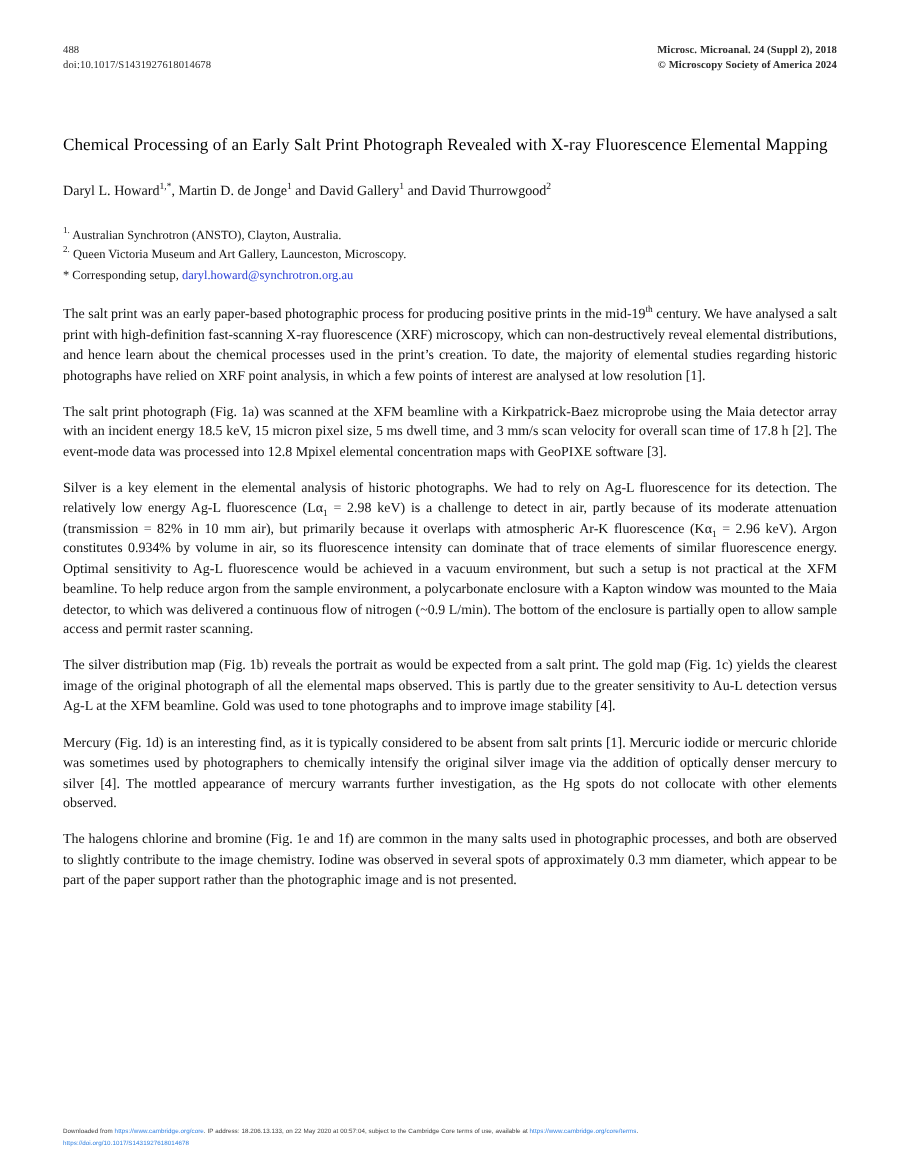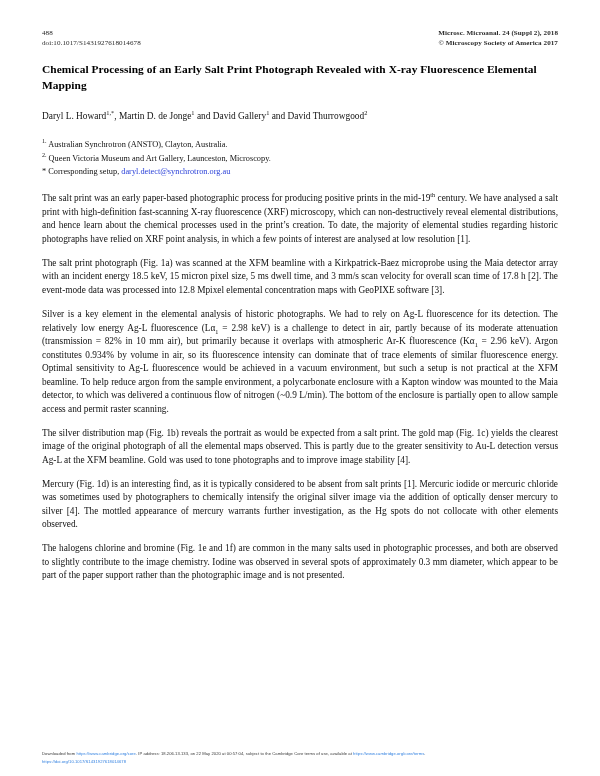--- a/index.html
+++ b/index.html
@@ -34,23 +34,23 @@
     letter-spacing: 0.01em;
   }
   .runhead-left, .runhead-right {
     display: flex;
     flex-direction: column;
   }
   .runhead-right { text-align: right; font-weight: bold; }
 
   
   .title {
-    margin-top: 12px;
+    margin-top: 40px;
     font-size: 11.4px;
-    font-weight: bold;
+    font-weight: normal;
     line-height: 1.42;
     letter-spacing: 0.005em;
     color: #000;
   }
 
   
   .authors {
     margin-top: 17px;
     font-size: 9.4px;
     line-height: 1.4;
@@ -127,34 +127,34 @@
 
 <div class="page">
 
   <div class="runhead">
     <div class="runhead-left">
       <span>488</span>
       <span>doi:10.1017/S1431927618014678</span>
     </div>
     <div class="runhead-right">
       <span>Microsc. Microanal. 24 (Suppl 2), 2018</span>
-      <span>© Microscopy Society of America 2017</span>
+      <span>© Microscopy Society of America 2024</span>
     </div>
   </div>
 
   <h1 class="title">Chemical Processing of an Early Salt Print Photograph Revealed with X-ray Fluorescence Elemental Mapping</h1>
 
   <div class="authors">
     <span class="lead">Daryl L. Howard</span><sup class="af">1,*</sup><span>, Martin D. de Jonge</span><sup class="af">1</sup><span> and David Gallery</span><sup class="af">1</sup><span> and David Thurrowgood</span><sup class="af">2</sup>
   </div>
 
   <div class="affils">
     <div><span class="num">1.</span><span> Australian Synchrotron (ANSTO), Clayton, Australia.</span></div>
     <div><span class="num">2.</span><span> Queen Victoria Museum and Art Gallery, Launceston, Microscopy.</span></div>
-    <div><span>* Corresponding setup, </span><a class="maillink" href="#">daryl.detect@synchrotron.org.au</a></div>
+    <div><span>* Corresponding setup, </span><a class="maillink" href="#">daryl.howard@synchrotron.org.au</a></div>
   </div>
 
   <div class="body-copy">
 
     <p class="para"><span>The salt print was an early paper-based photographic process for producing positive prints in the mid-19</span><sup>th</sup><span> century. We have analysed a salt print with high-definition fast-scanning X-ray fluorescence (XRF) microscopy, which can non-destructively reveal elemental distributions, and hence learn about the chemical processes used in the print’s creation. To date, the majority of elemental studies regarding historic photographs have relied on XRF point analysis, in which a few points of interest are analysed at low resolution [1].</span></p>
 
     <p class="para">The salt print photograph (Fig. 1a) was scanned at the XFM beamline with a Kirkpatrick-Baez microprobe using the Maia detector array with an incident energy 18.5 keV, 15 micron pixel size, 5 ms dwell time, and 3 mm/s scan velocity for overall scan time of 17.8 h [2].  The event-mode data was processed into 12.8 Mpixel elemental concentration maps with GeoPIXE software [3].</p>
 
     <p class="para"><span>Silver is a key element in the elemental analysis of historic photographs. We had to rely on Ag-L fluorescence for its detection. The relatively low energy Ag-L fluorescence (Lα</span><sub>1</sub><span> = 2.98 keV) is a challenge to detect in air, partly because of its moderate attenuation (transmission = 82% in 10 mm air), but primarily because it overlaps with atmospheric Ar-K fluorescence (Kα</span><sub>1</sub><span> = 2.96 keV).  Argon constitutes 0.934% by volume in air, so its fluorescence intensity can dominate that of trace elements of similar fluorescence energy.  Optimal sensitivity to Ag-L fluorescence would be achieved in a vacuum environment, but such a setup is not practical at the XFM beamline.  To help reduce argon from the sample environment, a polycarbonate enclosure with a Kapton window was mounted to the Maia detector, to which was delivered a continuous flow of nitrogen (~0.9 L/min).  The bottom of the enclosure is partially open to allow sample access and permit raster scanning.</span></p>
 

